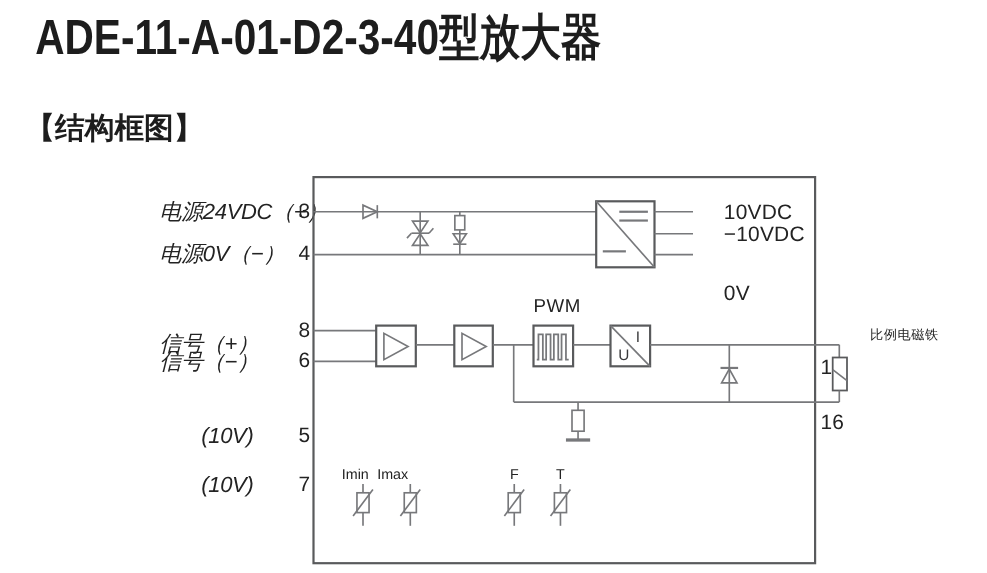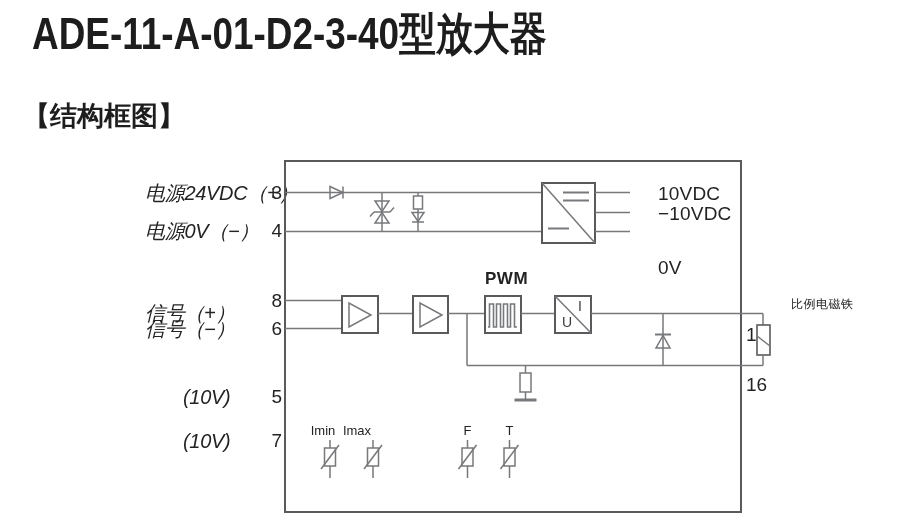--- a/index.html
+++ b/index.html
@@ -14,21 +14,21 @@
     left:32px;top:8px;font-size:45px;font-weight:bold;line-height:52px;
     letter-spacing:0px;transform:scaleX(.82);transform-origin:left top;color:#1d1d1d;
   }
   .heading{
     left:23px;top:96px;font-size:27px;font-weight:bold;line-height:40px;color:#1d1d1d;
   }
   .lbl{font-size:20px;line-height:20px;letter-spacing:-0.3px;font-style:italic;}
   .pin{font-size:19px;line-height:20px;width:30px;left:252px;text-align:right;}
   .pin-r{font-size:19px;line-height:20px;left:746px;}
   .out-lbl{font-size:19px;line-height:20px;left:658px;letter-spacing:0.2px;}
-  .pwm-lbl{left:485px;width:37px;top:270px;text-align:center;font-size:17px;line-height:18px;font-weight:bold;letter-spacing:0.5px;}
+  .pwm-lbl{left:485px;width:37px;top:270px;text-align:center;font-size:17px;line-height:18px;font-weight:normal;letter-spacing:0.5px;}
   .load-lbl{left:791px;top:295px;font-size:12px;line-height:18px;letter-spacing:0.5px;}
   .pot-lbl{font-size:13px;line-height:14px;top:424px;transform:translateX(-50%);}
   svg{position:absolute;left:0;top:0;}
   svg text{font-family:"Liberation Sans","DejaVu Sans",sans-serif;fill:#3a3a3c;}
 </style>
 </head>
 <body>
 
 <div class="abs title">ADE-11-A-01-D2-3-40型放大器</div>
 <div class="abs heading">【结构框图】</div>

